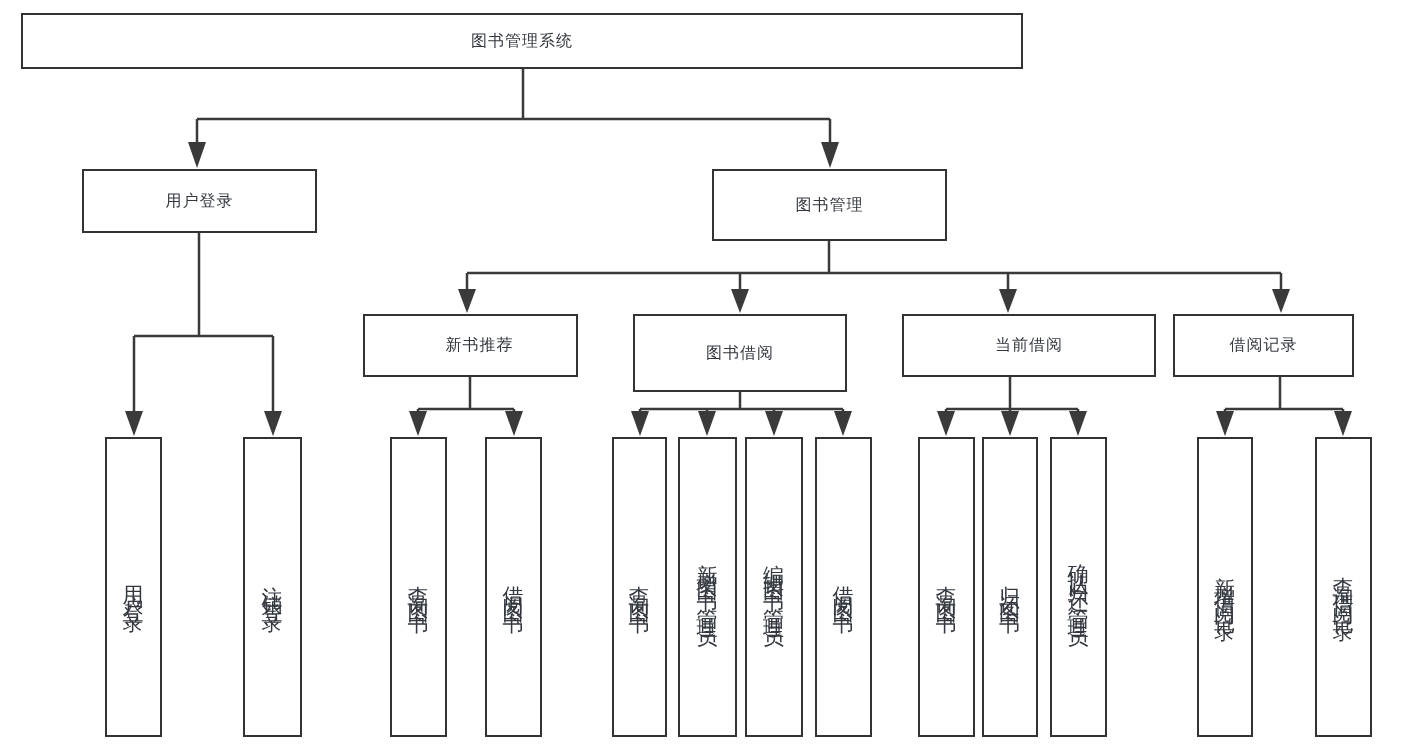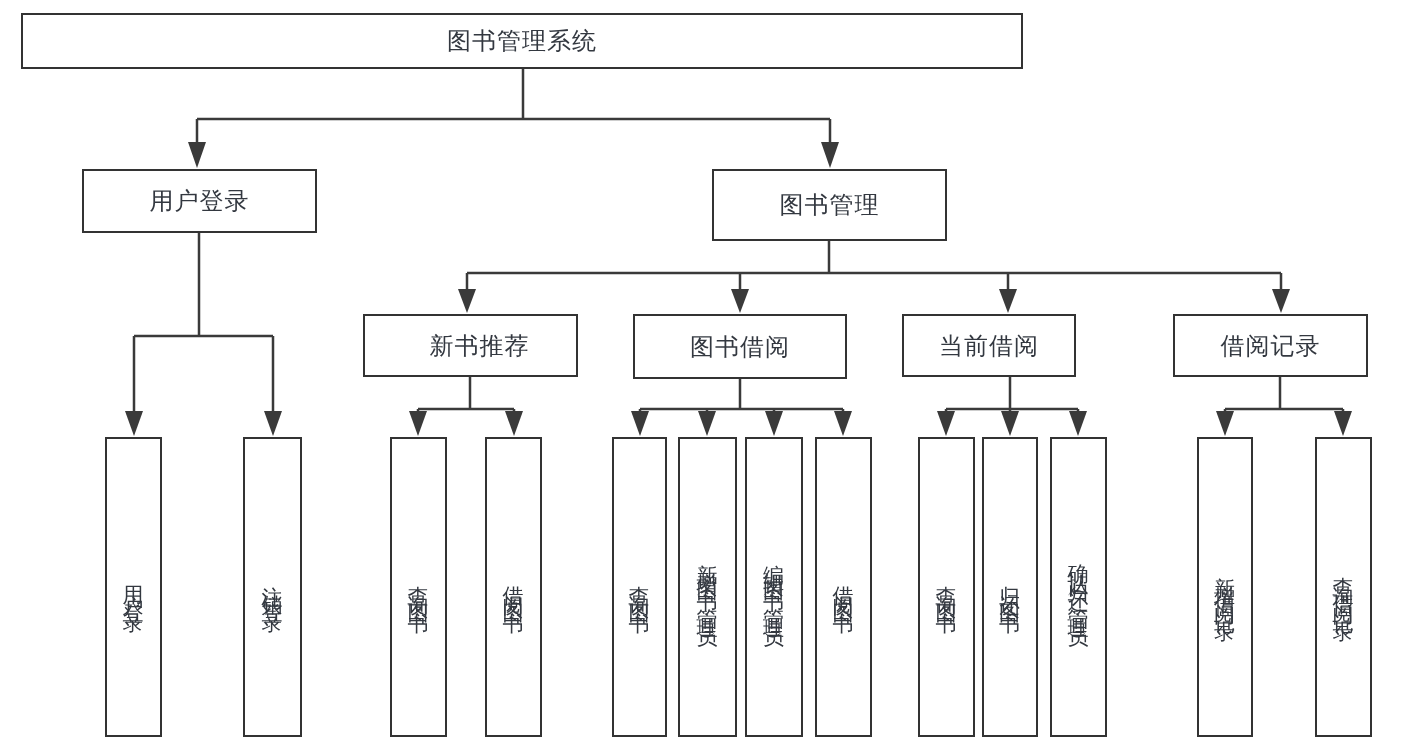--- a/index.html
+++ b/index.html
@@ -17,21 +17,21 @@
     width: 1405px; height: 747px;
   }
   .hbox {
     position: absolute;
     box-sizing: border-box;
     border: 2.5px solid #333333;
     background: #ffffff;
     display: flex;
     align-items: center;
     justify-content: center;
-    font-size: 24px;
+    font-size: 16px;
     letter-spacing: 1px;
     color: #333840;
   }
   .vbox {
     position: absolute;
     box-sizing: border-box;
     border: 2.5px solid #333333;
     background: #ffffff;
     display: flex;
     align-items: center;
@@ -110,27 +110,27 @@
   <div class="hbox" style="left:82px; top:169px; width:235px; height:64px;">
     <span>用户登录</span>
   </div>
   <div class="hbox" style="left:712px; top:169px; width:235px; height:72px;">
     <span>图书管理</span>
   </div>
 
   <div class="hbox" style="left:363px; top:314px; width:215px; height:63px;padding-left:18px;">
     <span>新书推荐</span>
   </div>
-  <div class="hbox" style="left:633px; top:314px; width:214px; height:65px;">
+  <div class="hbox" style="left:633px; top:314px; width:214px; height:78px;">
     <span>图书借阅</span>
   </div>
-  <div class="hbox" style="left:902px; top:314px; width:174px; height:63px;">
+  <div class="hbox" style="left:902px; top:314px; width:254px; height:63px;">
     <span>当前借阅</span>
   </div>
-  <div class="hbox" style="left:1173px; top:314px; width:195px; height:63px;">
+  <div class="hbox" style="left:1173px; top:314px; width:181px; height:63px;">
     <span>借阅记录</span>
   </div>
 
   <div class="vbox" style="left:105px; width:57px;">
     <span class="vtext">用户登录</span>
   </div>
   <div class="vbox" style="left:243px; width:59px;">
     <span class="vtext">注销登录</span>
   </div>
   <div class="vbox" style="left:390px; width:57px;">

